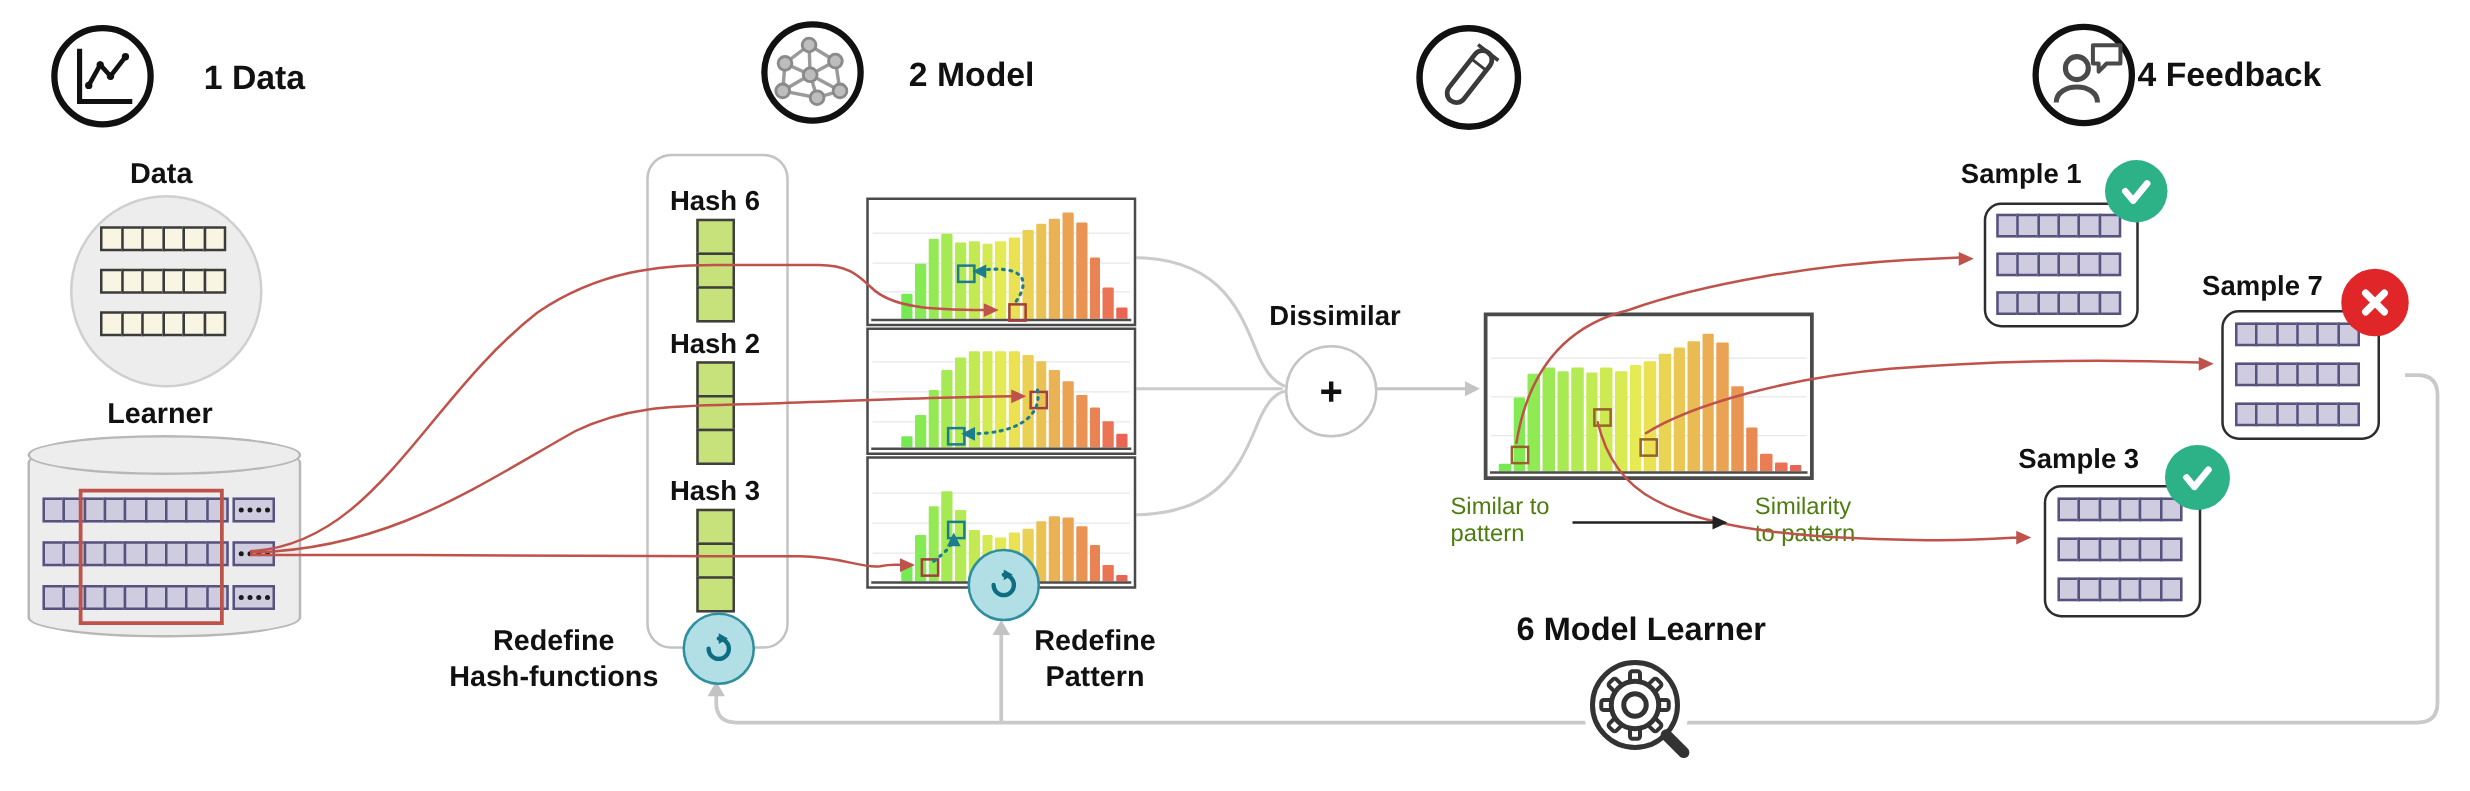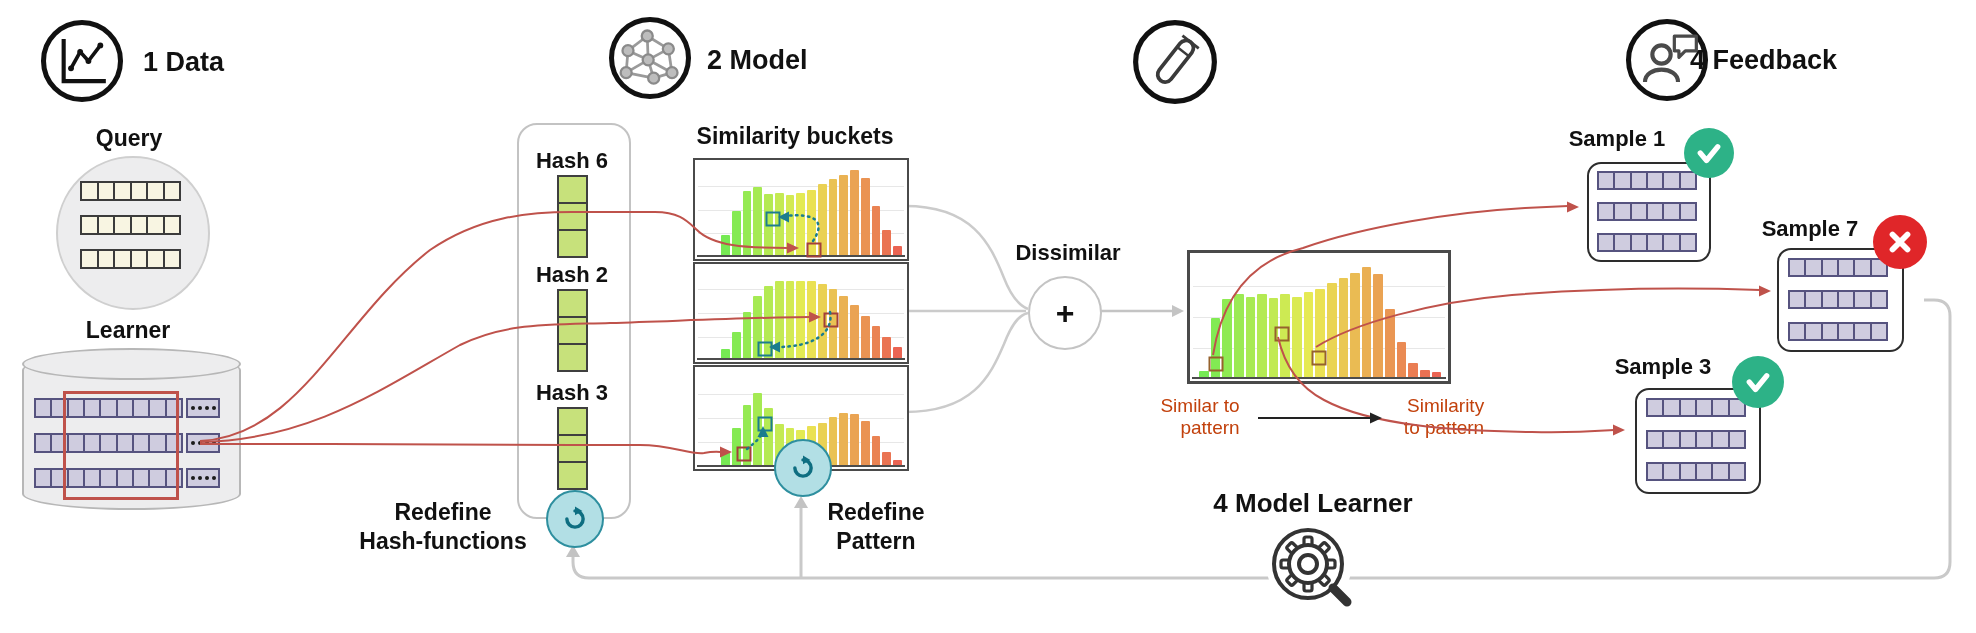--- a/index.html
+++ b/index.html
@@ -3,25 +3,25 @@
 <meta charset="utf-8">
 <style>
   html,body{margin:0;padding:0;background:#fff;}
   .canvas{position:relative;width:1976px;height:633px;background:#ffffff;
           font-family:"Liberation Sans", sans-serif;overflow:hidden;color:#111;}
   svg{display:block;}
   .layer-back{position:absolute;left:0;top:0;z-index:1;}
   .layer-front{position:absolute;left:0;top:0;z-index:30;pointer-events:none;}
   
   .hdr-icon{position:absolute;z-index:10;}
-  .hdr-label{position:absolute;font-weight:700;font-size:27px;white-space:nowrap;z-index:10;}
+  .hdr-label{position:absolute;font-weight:700;font-size:27px;white-space:nowrap;z-index:10;margin-left:20px;}
   
   .lbl{position:absolute;font-weight:700;font-size:23px;white-space:nowrap;z-index:12;transform:translateX(-50%);}
   .lbl2{position:absolute;font-weight:700;font-size:23px;line-height:29px;text-align:center;z-index:12;transform:translateX(-50%);white-space:nowrap;}
-  .note2{position:absolute;font-weight:400;font-size:19px;line-height:22px;color:#c2410c;text-align:right;z-index:12;transform:translateX(-50%);white-space:nowrap;}
+  .note2{position:absolute;font-weight:400;font-size:19px;line-height:22px;color:#4d7c0f;text-align:left;z-index:12;transform:translateX(-50%);white-space:nowrap;}
   
   .query-circle{position:absolute;left:56px;top:156px;width:150px;height:150px;border-radius:50%;
                 background:#ededee;border:2px solid #cfcfcf;z-index:8;}
   .cyl-body{position:absolute;left:22px;top:354px;width:215px;height:152px;background:#ededee;
             border:2px solid #b7b7b7;border-radius:108px/16px;z-index:8;}
   .cyl-top{position:absolute;left:22px;top:348px;width:215px;height:28px;background:#ededee;
            border:2px solid #b7b7b7;border-radius:50%;z-index:9;}
   .select-rect{position:absolute;left:63px;top:391px;width:110px;height:103px;border:3px solid #bf524b;z-index:14;}
   
   [data-grid]{position:absolute;display:flex;flex-direction:column;justify-content:space-between;z-index:12;}
@@ -133,21 +133,21 @@
   </svg>
 
   <svg class="hdr-icon" style="left:1623px;top:16px;" width="88" height="88" viewBox="-48 -48 96 96">
     <circle cx="0" cy="0" r="42" fill="#fff" stroke="#111" stroke-width="5.5"></circle>
     <circle cx="-6" cy="-6" r="10" fill="none" stroke="#4a4a4a" stroke-width="4.5"></circle>
     <path d="M -24 24 C -24 6 12 6 12 24" fill="none" stroke="#4a4a4a" stroke-width="4.5"></path>
     <path d="M 8 -26 H 32 V -10 H 20 L 13 -3 V -10 H 8 Z" fill="#fff" stroke="#4a4a4a" stroke-width="3.5" stroke-linejoin="round"></path>
   </svg>
   <div class="hdr-label" style="left:1690px;top:45px;">4 Feedback</div>
 
-  <div class="lbl" style="left:129px;top:125px;">Query</div>
+  <div class="lbl" style="left:129px;top:125px;">Data</div>
   <div class="query-circle"></div>
   <div data-grid="query" style="left:80px;top:181px;width:101px;height:88px;">
       <div class="cellrow v-query">
         <div class="cells">
           <div class="cell"></div>
           <div class="cell"></div>
           <div class="cell"></div>
           <div class="cell"></div>
           <div class="cell"></div>
           <div class="cell"></div>
@@ -252,21 +252,20 @@
       <div class="hash-cell"></div>
       <div class="hash-cell"></div>
   </div>
   <div class="lbl" style="left:572px;top:380px;font-size:22px;">Hash 3</div>
   <div class="hash-col" style="top:407px;">
     <div class="hash-cell"></div>
       <div class="hash-cell"></div>
       <div class="hash-cell"></div>
   </div>
 
-  <div class="lbl" style="left:795px;top:123px;">Similarity buckets</div>
   <div class="hist" id="chart-bucket1" style="left:693px;top:158px;width:212px;height:99px;">
     <div class="bars">
         <div class="bar" style="height: 22%; background: rgb(118, 234, 83);"></div>
         <div class="bar" style="height: 50%; background: rgb(133, 234, 83);"></div>
         <div class="bar" style="height: 72%; background: rgb(149, 234, 83);"></div>
         <div class="bar" style="height: 76%; background: rgb(165, 234, 83);"></div>
         <div class="bar" style="height: 68%; background: rgb(180, 234, 83);"></div>
         <div class="bar" style="height: 70%; background: rgb(196, 234, 83);"></div>
         <div class="bar" style="height: 67%; background: rgb(211, 234, 83);"></div>
         <div class="bar" style="height: 70%; background: rgb(227, 234, 83);"></div>
@@ -399,21 +398,21 @@
     </div>
   <div class="note2" style="left:1200px;top:395px;">
     <div>Similar to</div>
     <div>pattern</div>
   </div>
   <div class="note2" style="left:1444px;top:395px;">
     <div>Similarity</div>
     <div>to pattern</div>
   </div>
 
-  <div class="lbl" style="left:1313px;top:488px;font-size:26px;">4 Model Learner</div>
+  <div class="lbl" style="left:1313px;top:488px;font-size:26px;">6 Model Learner</div>
   <div class="gear-wrap">
     <svg width="92" height="92" viewBox="0 0 92 92">
       <circle cx="45" cy="44" r="42" fill="#fff" stroke="none"></circle>
       <circle cx="44" cy="40" r="34" fill="#fff" stroke="#333" stroke-width="4"></circle>
       <g fill="#fff" stroke="#333" stroke-width="3.2">
         <g transform="rotate(0,44,40)">
             <rect x="40" y="13" width="8" height="10" rx="2"></rect>
           </g>
         <g transform="rotate(45,44,40)">
             <rect x="40" y="13" width="8" height="10" rx="2"></rect>

